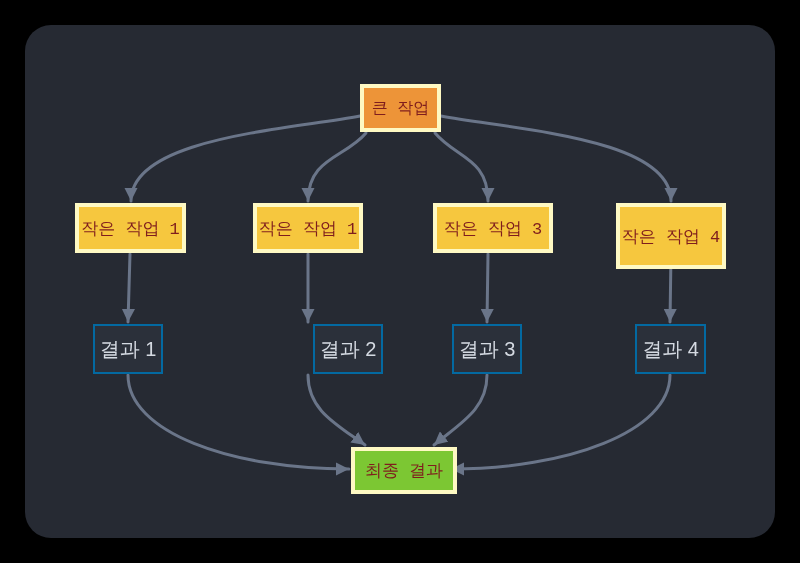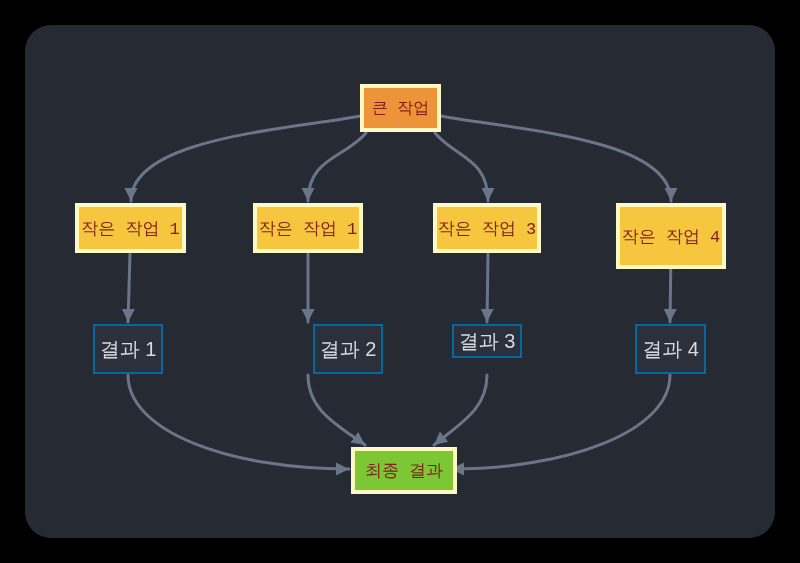--- a/index.html
+++ b/index.html
@@ -50,21 +50,21 @@
     <path marker-end="url(#arrow)" d="M 308 375 C 308 410, 336 424, 365 445"></path>
     <path marker-end="url(#arrow)" d="M 487 375 C 487 410, 459 424, 434 445"></path>
     <path marker-end="url(#arrow)" d="M 670 375 C 670 432, 566 469, 451 469"></path>
   </g>
 </svg>
 
 <div class="node root colored" style="left:360px;top:84px;width:81px;height:48px;">큰 작업</div>
 
 <div class="node task colored" style="left:75px;top:203px;width:111px;height:50px;">작은 작업 1</div>
 <div class="node task colored" style="left:253px;top:203px;width:110px;height:50px;">작은 작업 1</div>
-<div class="node task colored" style="left:433px;top:203px;width:108px;height:50px;">작은 작업 3</div>
+<div class="node task colored" style="left:433px;top:203px;width:120px;height:50px;">작은 작업 3</div>
 <div class="node task colored" style="left:616px;top:203px;width:110px;height:66px;">작은 작업 4</div>
 
 <div class="node result" style="left:93px;top:324px;width:70px;height:50px;">결과 1</div>
 <div class="node result" style="left:273px;top:324px;width:70px;height:50px;margin-left:40px;">결과 2</div>
-<div class="node result" style="left:452px;top:324px;width:70px;height:34px;">결과 3</div>
+<div class="node result" style="left:452px;top:324px;width:70px;height:50px;">결과 3</div>
 <div class="node result" style="left:635px;top:324px;width:71px;height:50px;">결과 4</div>
 
 <div class="node final colored" style="left:351px;top:447px;width:106px;height:47px;">최종 결과</div>
 
 </body></html>

